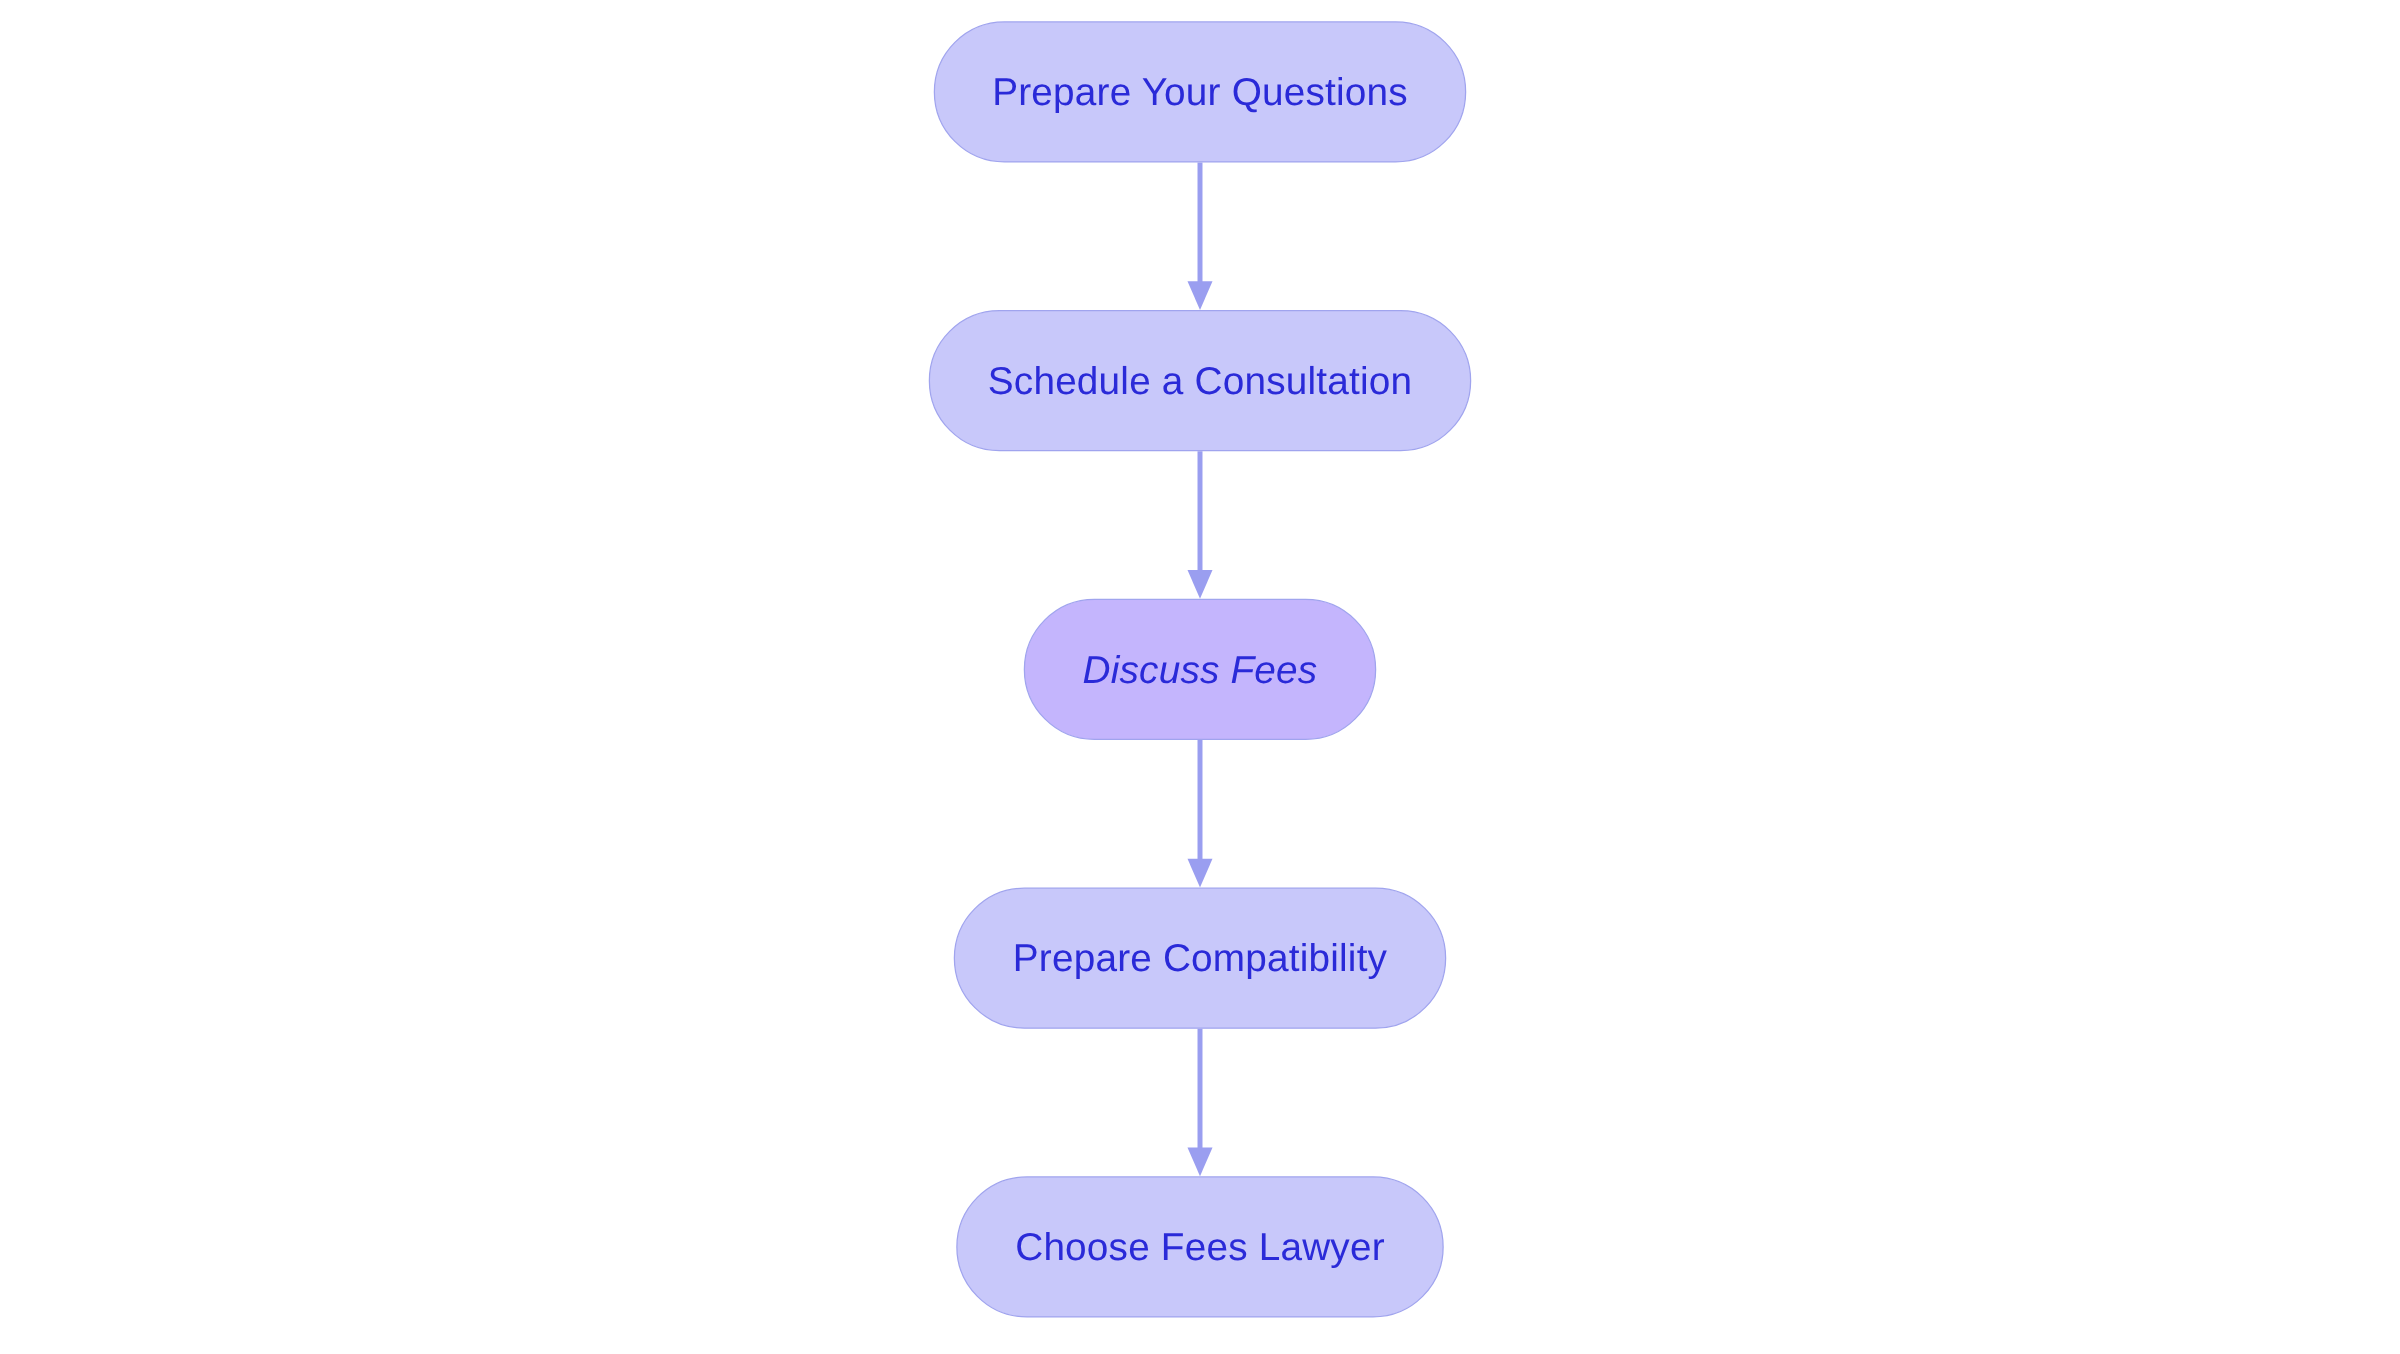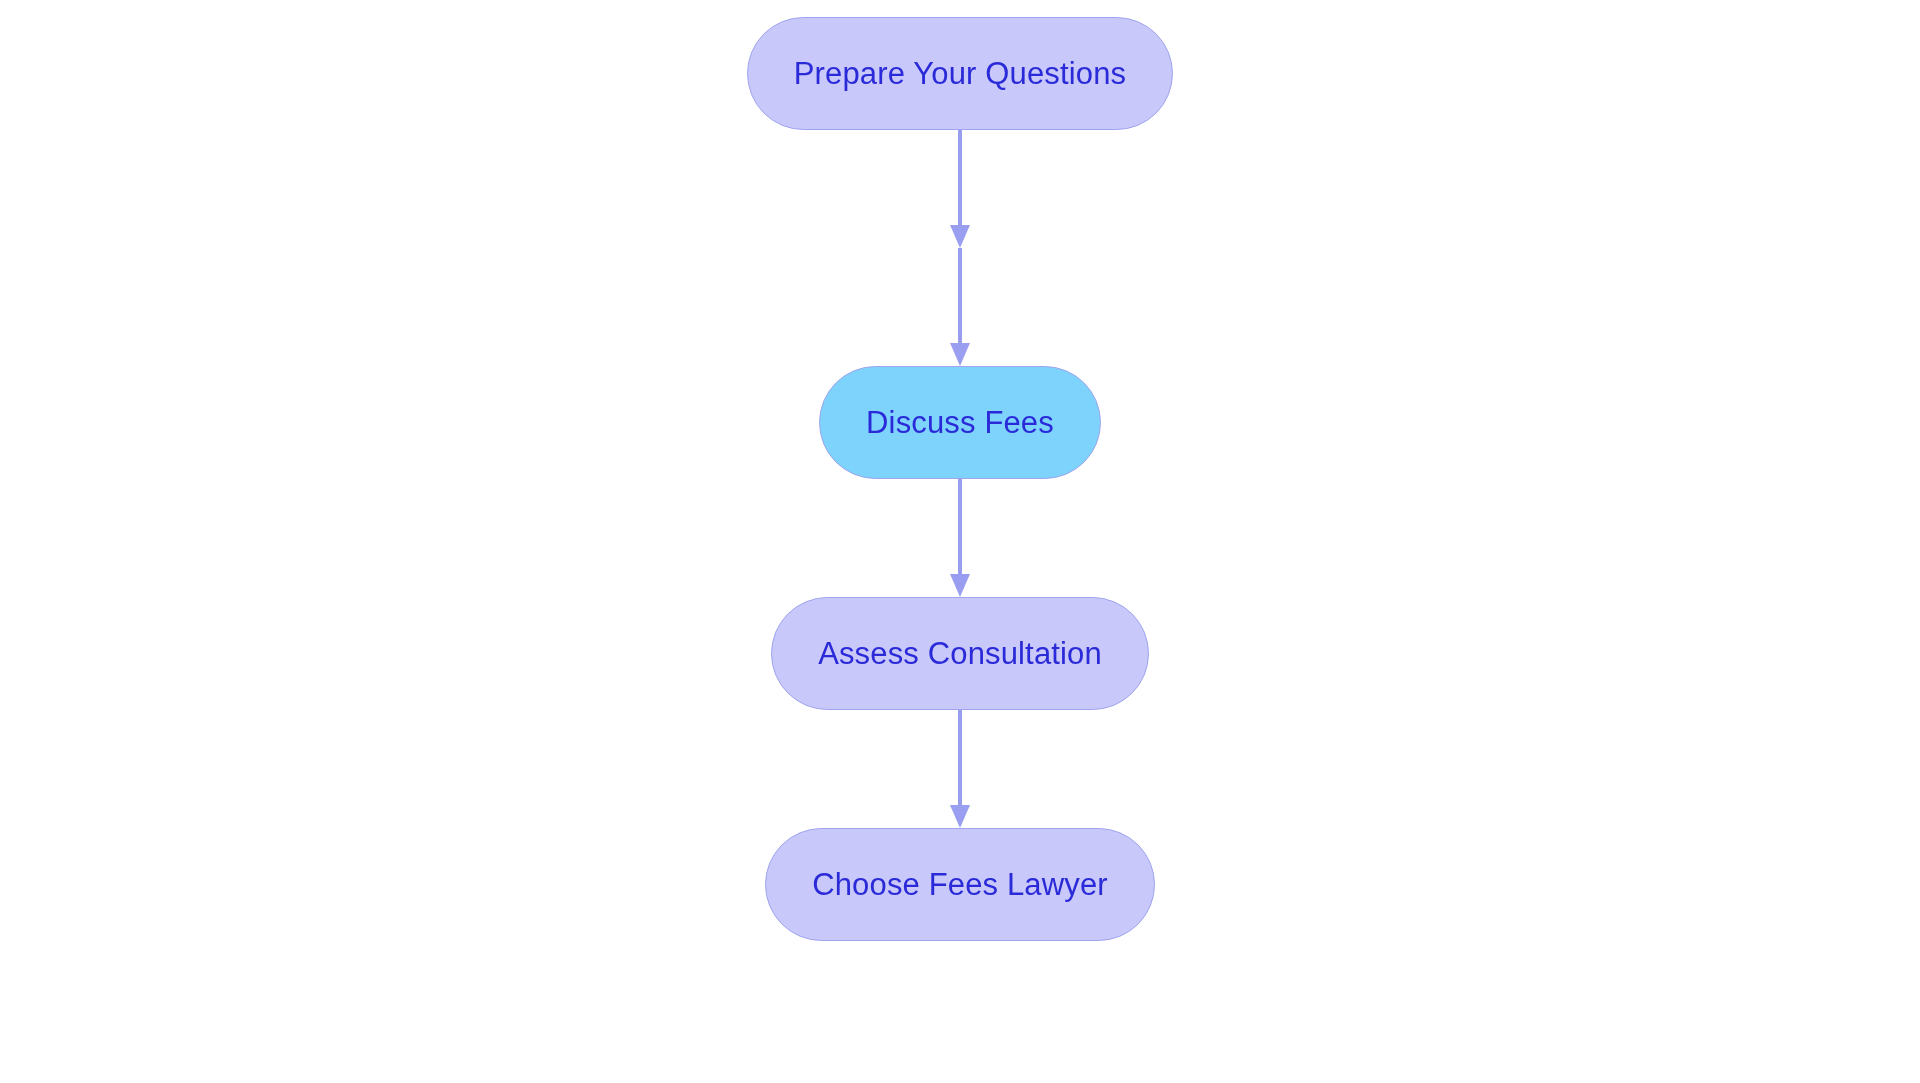--- a/index.html
+++ b/index.html
@@ -89,41 +89,44 @@
       <span class="flow-node-label" style="color: rgb(42, 42, 216);">Prepare Your Questions</span>
     </div>
 
     <div class="flow-connector">
       <svg viewBox="0 0 26 118" xmlns="http://www.w3.org/2000/svg" aria-hidden="true">
         <line x1="13" y1="0" x2="13" y2="96" stroke="#9a9ef0" stroke-width="4"></line>
         <polygon points="3,95 23,95 13,118" fill="#9a9ef0"></polygon>
       </svg>
     </div>
 
+    <div class="flow-node" style="background: rgb(200, 200, 250); border-color: rgb(160, 164, 238);">
+      <span class="flow-node-label" style="color: rgb(42, 42, 216);">Schedule a Consultation</span>
+    </div>
 
     <div class="flow-connector">
       <svg viewBox="0 0 26 118" xmlns="http://www.w3.org/2000/svg" aria-hidden="true">
         <line x1="13" y1="0" x2="13" y2="96" stroke="#9a9ef0" stroke-width="4"></line>
         <polygon points="3,95 23,95 13,118" fill="#9a9ef0"></polygon>
       </svg>
     </div>
 
-    <div class="flow-node" style="background: #7dd3fc; border-color: rgb(160, 164, 238);">
+    <div class="flow-node" style="background: #c4b5fd; border-color: rgb(160, 164, 238); font-style: italic;">
       <span class="flow-node-label" style="color: rgb(42, 42, 216);">Discuss Fees</span>
     </div>
 
     <div class="flow-connector">
       <svg viewBox="0 0 26 118" xmlns="http://www.w3.org/2000/svg" aria-hidden="true">
         <line x1="13" y1="0" x2="13" y2="96" stroke="#9a9ef0" stroke-width="4"></line>
         <polygon points="3,95 23,95 13,118" fill="#9a9ef0"></polygon>
       </svg>
     </div>
 
     <div class="flow-node" style="background: rgb(200, 200, 250); border-color: rgb(160, 164, 238);">
-      <span class="flow-node-label" style="color: rgb(42, 42, 216);">Assess Consultation</span>
+      <span class="flow-node-label" style="color: rgb(42, 42, 216);">Prepare Compatibility</span>
     </div>
 
     <div class="flow-connector">
       <svg viewBox="0 0 26 118" xmlns="http://www.w3.org/2000/svg" aria-hidden="true">
         <line x1="13" y1="0" x2="13" y2="96" stroke="#9a9ef0" stroke-width="4"></line>
         <polygon points="3,95 23,95 13,118" fill="#9a9ef0"></polygon>
       </svg>
     </div>
 
     <div class="flow-node" style="background: rgb(200, 200, 250); border-color: rgb(160, 164, 238);">

